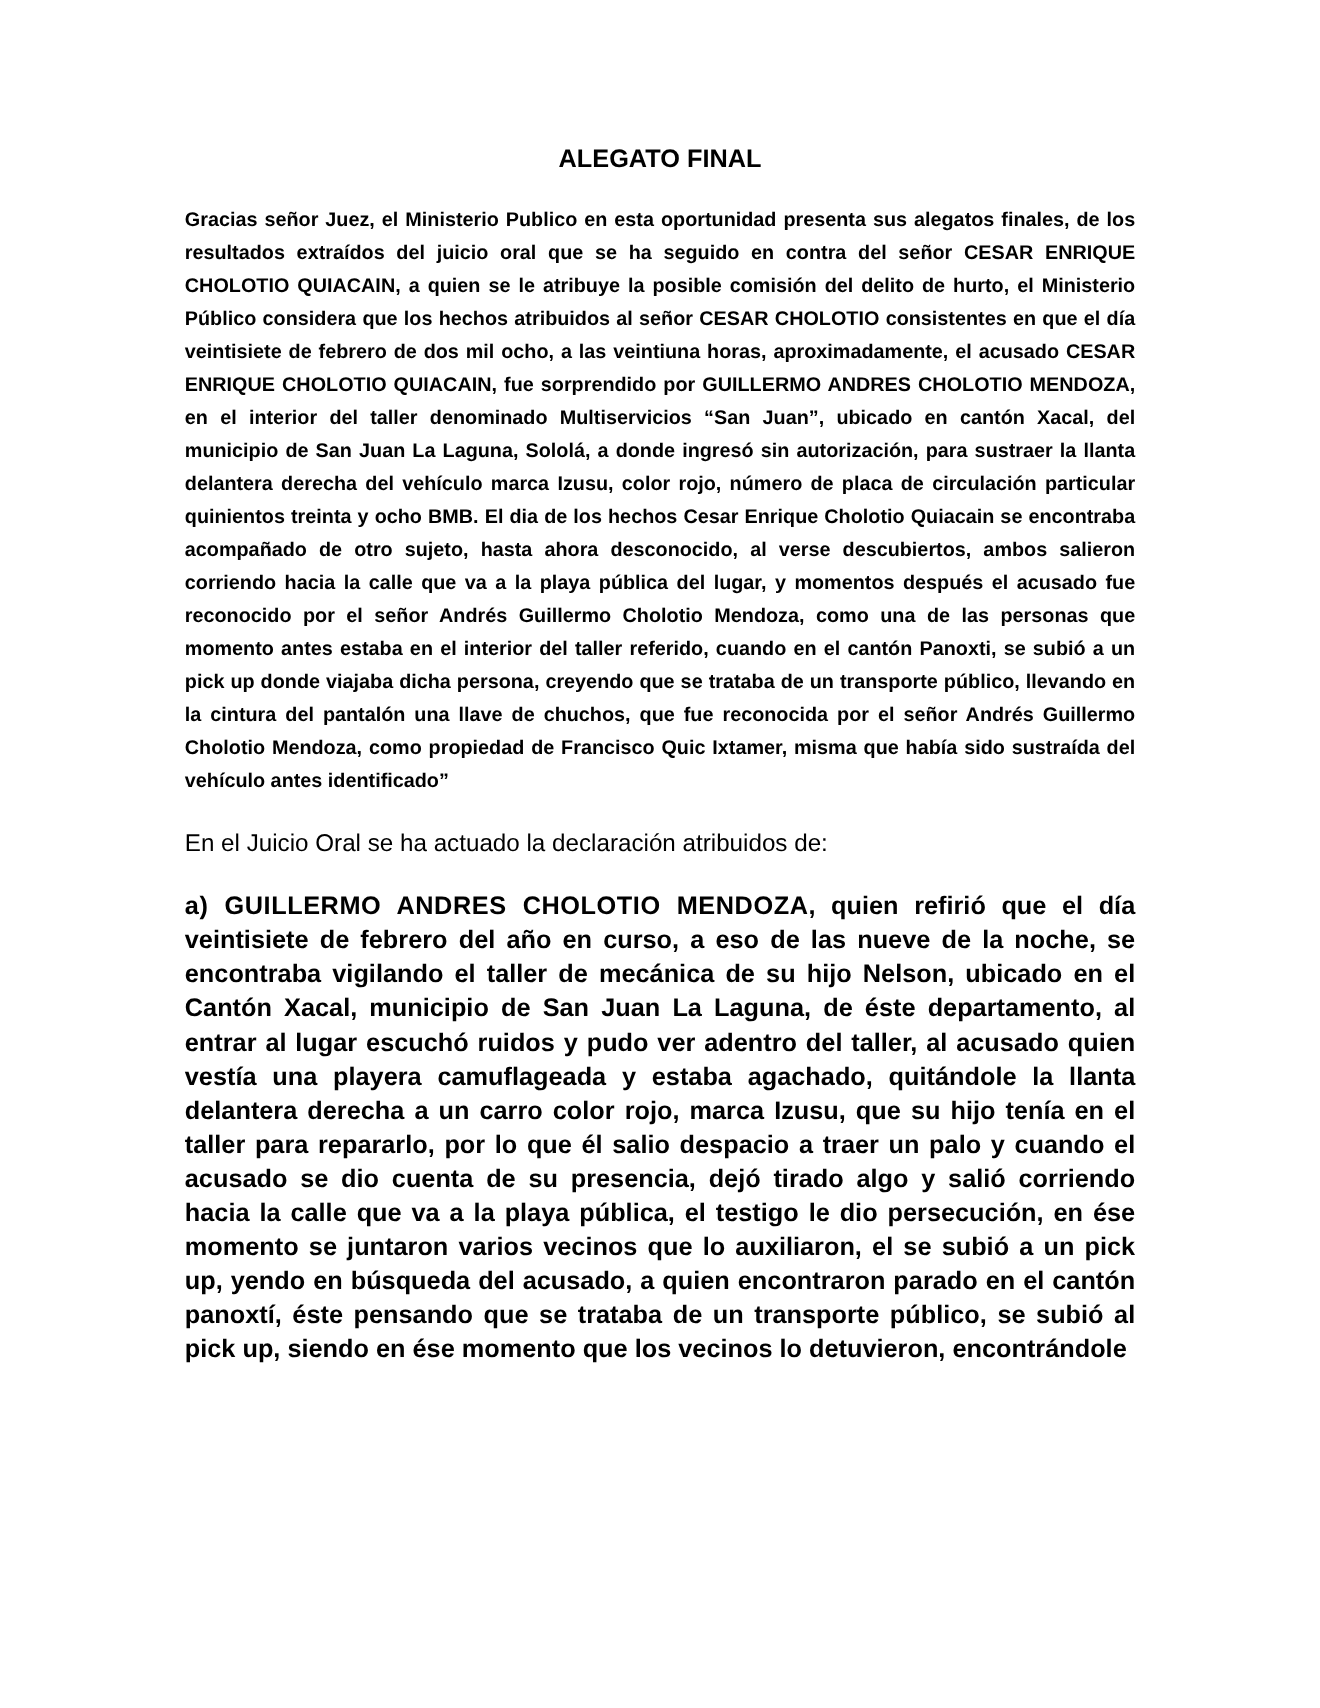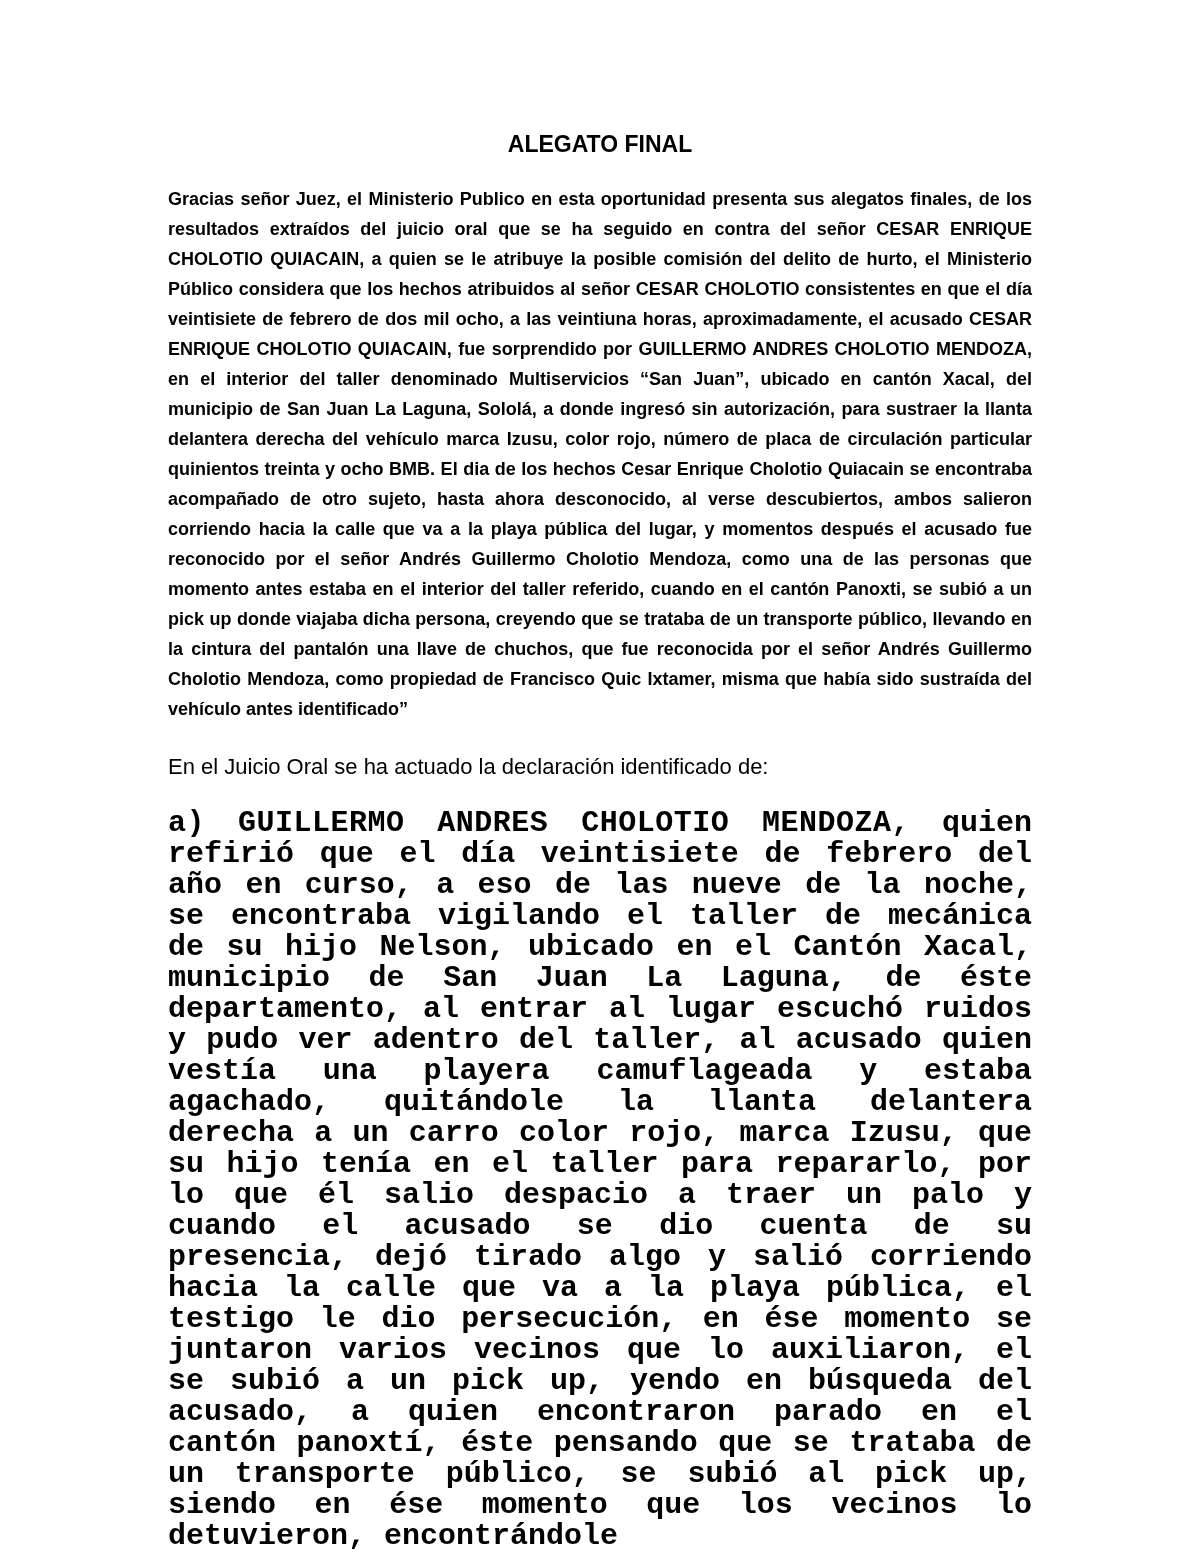--- a/index.html
+++ b/index.html
@@ -34,38 +34,38 @@
   }
   .para-intro {
     font-weight: normal;
     font-size: 22px;
     line-height: 30px;
     text-align: left;
     margin: 0 0 26px 0;
     font-family: "Liberation Sans", sans-serif;
   }
   .para-testimony {
-    font-family: Liberation Mono, monospace;
+    font-family: Liberation Sans, sans-serif;
     font-weight: bold;
-    font-size: 30px;
+    font-size: 23px;
     line-height: 31px;
     text-align: justify;
     margin: 0;
   }
   .witness-name {
     font-weight: bold;
     letter-spacing: 0.5px;
   }
 </style>
 </head>
 <body>
 
 <div class="page">
 
   <h1 class="doc-title">ALEGATO FINAL</h1>
 
   <p class="para-opening">Gracias señor Juez, el Ministerio Publico en esta oportunidad presenta sus alegatos finales, de los resultados extraídos del juicio oral que se ha seguido en contra del señor CESAR ENRIQUE CHOLOTIO QUIACAIN, a quien se le atribuye la posible comisión del delito de hurto, el Ministerio Público considera que los hechos atribuidos al señor CESAR CHOLOTIO consistentes en que el día veintisiete de febrero de dos mil ocho, a las veintiuna horas, aproximadamente, el acusado CESAR ENRIQUE CHOLOTIO QUIACAIN, fue sorprendido por GUILLERMO ANDRES CHOLOTIO MENDOZA, en el interior del taller denominado Multiservicios “San Juan”, ubicado en cantón Xacal, del municipio de San Juan La Laguna, Sololá, a donde ingresó sin autorización, para sustraer la llanta delantera derecha del vehículo marca Izusu, color rojo, número de placa de circulación particular quinientos treinta y ocho BMB. El dia de los hechos Cesar Enrique Cholotio Quiacain se encontraba acompañado de otro sujeto, hasta ahora desconocido, al verse descubiertos, ambos salieron corriendo hacia la calle que va a la playa pública del lugar,  y momentos después el acusado fue reconocido por el señor Andrés Guillermo Cholotio Mendoza, como una de las personas que momento antes estaba en el interior del taller referido, cuando en el cantón Panoxti, se subió a un pick up donde viajaba dicha persona, creyendo que se trataba de un transporte público, llevando en la cintura del pantalón  una llave de chuchos, que fue reconocida por el señor Andrés Guillermo Cholotio Mendoza, como propiedad de Francisco Quic Ixtamer, misma que había sido sustraída del vehículo antes identificado”</p>
 
-  <p class="para-intro">En el Juicio Oral se ha actuado la declaración identificado de:</p>
+  <p class="para-intro">En el Juicio Oral se ha actuado la declaración atribuidos de:</p>
 
   <p class="para-testimony"><span class="witness-name">a) GUILLERMO ANDRES CHOLOTIO MENDOZA</span><span>, quien refirió que el día veintisiete de febrero del año en curso, a eso de las nueve de la noche, se encontraba vigilando el taller de mecánica de su hijo Nelson, ubicado en el Cantón Xacal, municipio de San Juan La Laguna, de éste departamento, al entrar al lugar escuchó ruidos y pudo ver  adentro del taller, al acusado quien vestía una playera camuflageada y estaba agachado, quitándole la llanta delantera derecha a un carro color rojo, marca Izusu, que su hijo tenía en el taller para repararlo, por lo que él salio despacio a traer un palo y cuando el acusado se dio cuenta de su presencia, dejó tirado algo y salió corriendo hacia la calle que va a la playa pública,   el testigo le dio persecución, en ése momento se juntaron varios vecinos que lo auxiliaron,  el se subió a un pick up, yendo en búsqueda del acusado, a quien encontraron parado en el cantón panoxtí, éste pensando que se trataba de un transporte público, se subió al pick up, siendo en ése momento que los vecinos lo detuvieron, encontrándole</span></p>
 
 </div>
 
 </body></html>

